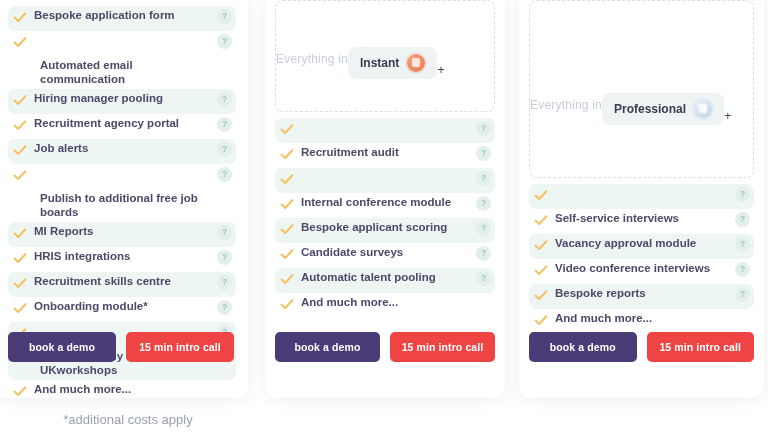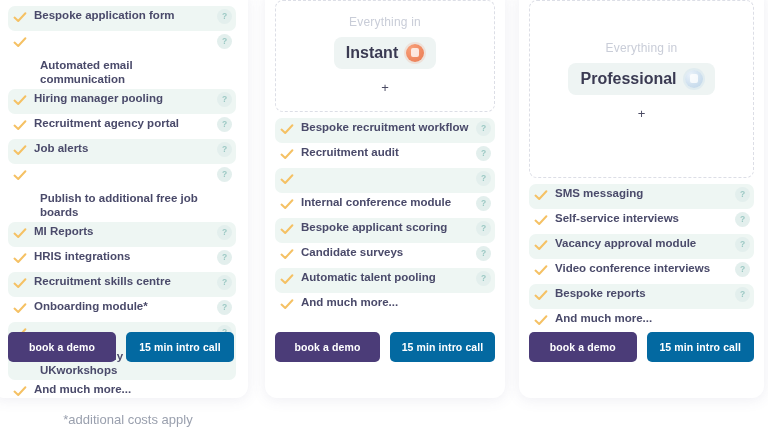--- a/index.html
+++ b/index.html
@@ -38,21 +38,21 @@
     padding: 10px 10px 0 10px;
     height: 100%;
   }
   .card.c1 .card-inner { padding-left: 16px; padding-right: 12px; padding-top: 10px; }
 
   
   .everything-box {
     border: 1px dashed #dcdee6;
     border-radius: 8px;
     display: flex;
-    flex-direction: column;
+    flex-direction: row;
     align-items: center;
     justify-content: flex-start;
     background: #ffffff;
   }
   .c2 .everything-box { height: 112px; padding-top: 14px; }
   .c3 .everything-box { height: 178px; padding-top: 40px; }
 
   .everything-label {
     font-size: 12px;
     color: #c9cdd8;
@@ -62,21 +62,21 @@
 
   .plan-badge {
     display: inline-flex;
     align-items: center;
     gap: 8px;
     background: #eef4f3;
     border-radius: 8px;
     padding: 7px 12px;
   }
   .plan-badge-text {
-    font-size: 16px;
+    font-size: 12px;
     font-weight: bold;
     color: #3a3a52;
   }
   .badge-orb {
     width: 18px;
     height: 18px;
     border-radius: 50%;
     position: relative;
     flex: 0 0 18px;
   }
@@ -168,21 +168,21 @@
     border: none;
     border-radius: 5px;
     font-size: 10.5px;
     font-weight: bold;
     color: #ffffff;
     cursor: pointer;
     font-family: "Liberation Sans", sans-serif;
     letter-spacing: .1px;
   }
   .btn.primary { background: #4b3c78; }
-  .btn.secondary { background: #0369a1; }
+  .btn.secondary { background: #ef4444; }
 
   
   .footnote {
     position: absolute;
     left: 0;
     top: 412px;
     width: 256px;
     text-align: center;
     font-size: 13px;
     color: #9aa0ae;
@@ -296,21 +296,20 @@
           <span class="plan-badge-text">Instant</span>
           <span class="badge-orb instant"></span>
         </div>
         <div class="plus-sign">+</div>
       </div>
       <div class="features">
           <div class="feature-row striped">
             <svg class="check-icon" viewBox="0 0 16 16">
               <path d="M2.5 8.6 L6.2 12 L13.4 4.2" fill="none" stroke="#f5c164" stroke-width="2" stroke-linecap="round" stroke-linejoin="round"></path>
             </svg>
-            <span class="feature-label">Bespoke recruitment workflow</span>
             <span class="help-icon">?</span>
           </div>
           <div class="feature-row">
             <svg class="check-icon" viewBox="0 0 16 16">
               <path d="M2.5 8.6 L6.2 12 L13.4 4.2" fill="none" stroke="#f5c164" stroke-width="2" stroke-linecap="round" stroke-linejoin="round"></path>
             </svg>
             <span class="feature-label">Recruitment audit</span>
             <span class="help-icon">?</span>
           </div>
           <div class="feature-row striped two-line">
@@ -370,21 +369,20 @@
           <span class="plan-badge-text">Professional</span>
           <span class="badge-orb professional"></span>
         </div>
         <div class="plus-sign">+</div>
       </div>
       <div class="features">
           <div class="feature-row striped">
             <svg class="check-icon" viewBox="0 0 16 16">
               <path d="M2.5 8.6 L6.2 12 L13.4 4.2" fill="none" stroke="#f5c164" stroke-width="2" stroke-linecap="round" stroke-linejoin="round"></path>
             </svg>
-            <span class="feature-label">SMS messaging</span>
             <span class="help-icon">?</span>
           </div>
           <div class="feature-row">
             <svg class="check-icon" viewBox="0 0 16 16">
               <path d="M2.5 8.6 L6.2 12 L13.4 4.2" fill="none" stroke="#f5c164" stroke-width="2" stroke-linecap="round" stroke-linejoin="round"></path>
             </svg>
             <span class="feature-label">Self-service interviews</span>
             <span class="help-icon">?</span>
           </div>
           <div class="feature-row striped">

